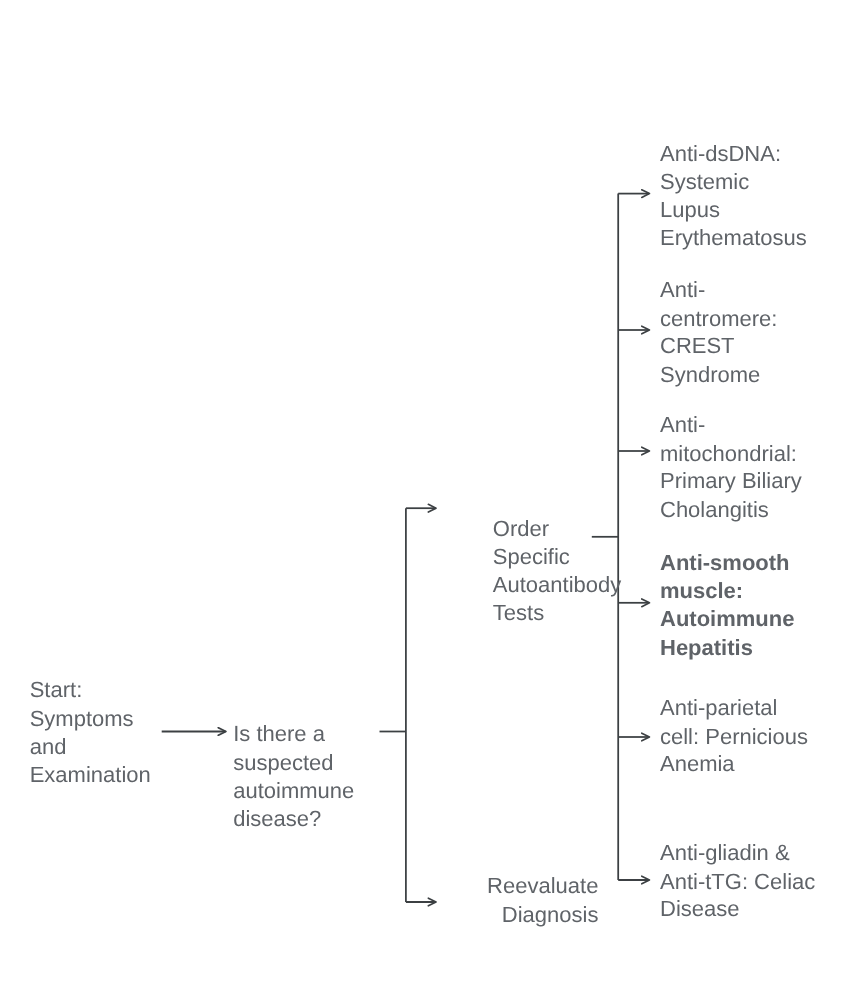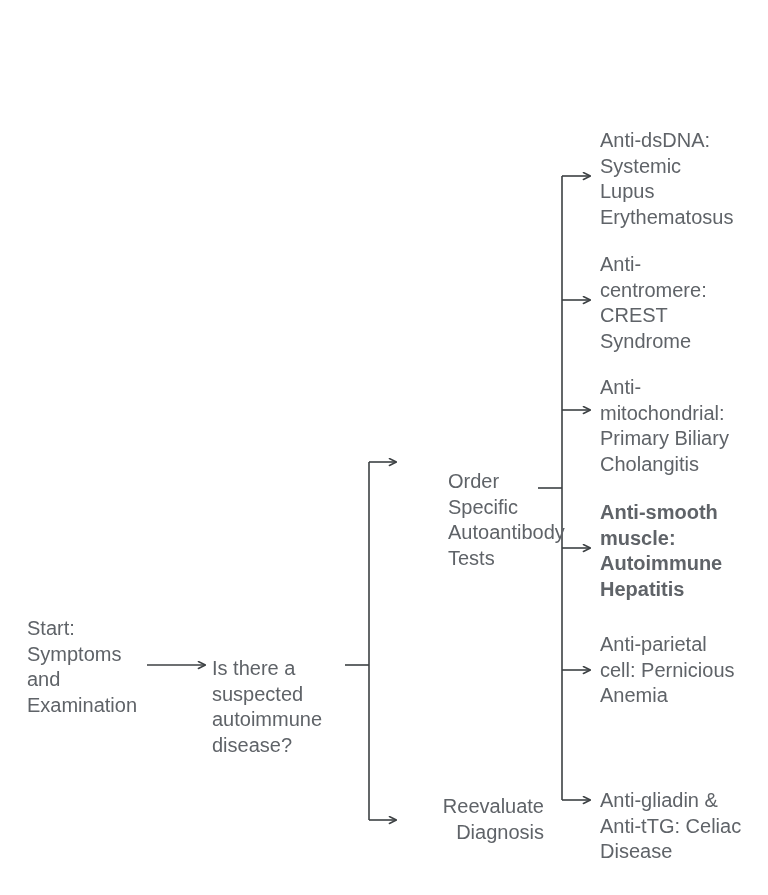--- a/index.html
+++ b/index.html
@@ -48,21 +48,21 @@
   .n-decide  { left: 212px; top: 616px; width: 130px; margin-top: 40px; }
   
   .n-order   { left: 404px; top: 469px; width: 130px; margin-left: 44px; }
   .n-reeval  { left: 404px; top: 794px; width: 140px; text-align: right; }
   
   .n-l0 { left: 600px; top: 128px; width: 152px; }
   .n-l1 { left: 600px; top: 252px; width: 152px; }
   .n-l2 { left: 600px; top: 375px; width: 152px; }
   .n-l3 { left: 600px; top: 500px; width: 152px; font-weight: bold; }
   .n-l4 { left: 600px; top: 632px; width: 152px; }
-  .n-l5 { left: 600px; top: 788px; width: 152px; }
+  .n-l5 { left: 600px; top: 764px; width: 152px; }
 </style>
 </head>
 <body>
 
 <div id="diagram-root">
 
 
   <svg id="flow-svg" viewBox="0 0 768 895" xmlns="http://www.w3.org/2000/svg">
     <defs>
       <marker id="arrowhead" markerWidth="9" markerHeight="9" refX="7.6" refY="4.5" orient="auto" markerUnits="userSpaceOnUse">

